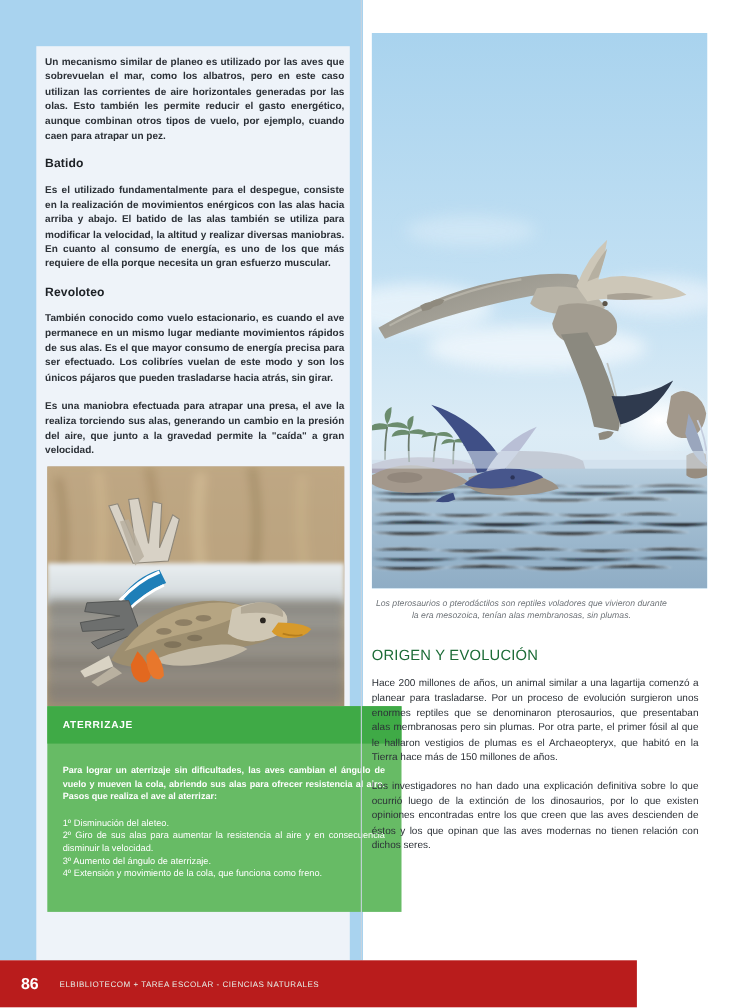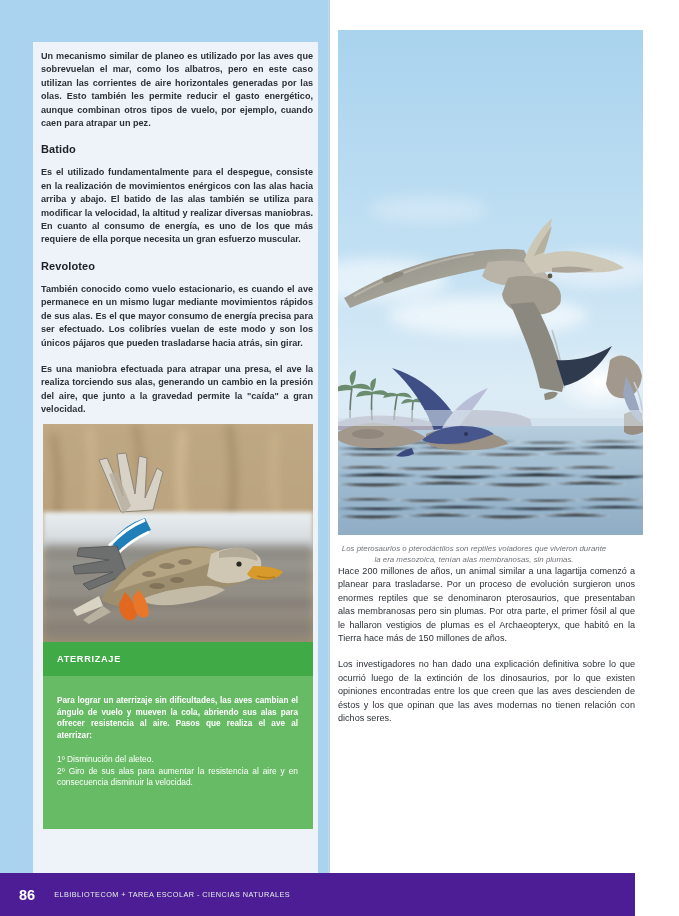--- a/index.html
+++ b/index.html
@@ -36,21 +36,21 @@
 
   
   .duck-photo{
     position:absolute;left:43px;top:424px;width:270px;height:218px;
     overflow:hidden;background:#b39a77;
   }
   .duck-svg{display:block;width:270px;height:218px;}
 
   
   .green-box{
-    position:absolute;left:43px;top:642px;width:270px;height:187px;
+    position:absolute;left:43px;top:642px;width:322px;height:187px;
     background:#67bb65;
   }
   .green-head{
     height:34px;background:#3faa46;
     display:flex;align-items:center;padding-left:14px;box-sizing:border-box;
   }
   .green-head span{
     color:#ffffff;font-size:9.2px;font-weight:bold;letter-spacing:.7px;
   }
   .green-body{padding:19px 15px 0 14px;}
@@ -83,22 +83,22 @@
     margin:23px 0 12px 0;font-size:13.4px;color:#1b6b36;
     letter-spacing:.2px;font-weight:normal;
   }
   .rpara{
     font-size:9.1px;line-height:13.4px;color:#2c3137;
     text-align:justify;margin:0 0 13px 0;width:297px;
   }
 
   
   .footer{
-    position:absolute;left:0;bottom:0;width:635px;height:43px;
-    background:#4c1d95;display:flex;align-items:center;
+    position:absolute;left:0;bottom:0;width:579px;height:43px;
+    background:#b91c1c;display:flex;align-items:center;
   }
   .footer-page{
     color:#ffffff;font-size:14.5px;font-weight:bold;margin-left:19px;
   }
   .footer-text{
     color:#e6efe8;font-size:7.3px;letter-spacing:.45px;margin-left:19px;
   }
 </style>
 </head>
 <body>
@@ -205,20 +205,22 @@
 
   <div class="green-box">
     <div class="green-head">
       <span>ATERRIZAJE</span>
     </div>
     <div class="green-body">
       <p class="green-italic">Para lograr un aterrizaje sin dificultades, las aves cambian el ángulo de vuelo y mueven la cola, abriendo sus alas para ofrecer resistencia al aire. Pasos que realiza el ave al aterrizar:</p>
       <div class="green-steps">
         <div>1º Disminución del aleteo.</div>
         <div>2º Giro de sus alas para aumentar la resistencia al aire y en consecuencia disminuir la velocidad.</div>
+        <div>3º Aumento del ángulo de aterrizaje.</div>
+        <div>4º Extensión y movimiento de la cola, que funciona como freno.</div>
       </div>
     </div>
   </div>
 
   <div class="divider"></div>
 
   <div class="right-col">
     <div class="ptero-photo">
       <svg class="ptero-svg" viewBox="0 0 305 505" preserveAspectRatio="none">
         <defs>
@@ -351,20 +353,21 @@
           <path d="M288 346 q10 18 17 48 q-14 -8 -20 -30 Z" fill="#9aa6bd"></path>
           <path d="M296 352 q8 16 9 38" stroke="#c4cdde" stroke-width="1.6" fill="none"></path>
         </g>
 
         <rect x="0" y="380" width="305" height="16" fill="#dfeaf2" opacity=".55"></rect>
       </svg>
     </div>
 
     <p class="caption">Los pterosaurios o pterodáctilos son reptiles voladores que vivieron durante la era mesozoica, tenían alas membranosas, sin plumas.</p>
 
+    <h2 class="section-head">ORIGEN Y EVOLUCIÓN</h2>
 
     <p class="rpara">Hace 200 millones de años, un animal similar a una lagartija comenzó a planear para trasladarse. Por un proceso de evolución surgieron unos enormes reptiles que se denominaron pterosaurios, que presentaban alas membranosas pero sin plumas. Por otra parte, el primer fósil al que le hallaron vestigios de plumas es el Archaeopteryx, que habitó en la Tierra hace más de 150 millones de años.</p>
     <p class="rpara">Los investigadores no han dado una explicación definitiva sobre lo que ocurrió luego de la extinción de los dinosaurios, por lo que existen opiniones encontradas entre los que creen que las aves descienden de éstos y los que opinan que las aves modernas no tienen relación con dichos seres.</p>
   </div>
 
   <div class="footer">
     <span class="footer-page">86</span>
     <span class="footer-text">ELBIBLIOTECOM +  TAREA ESCOLAR - CIENCIAS NATURALES</span>
   </div>
 

